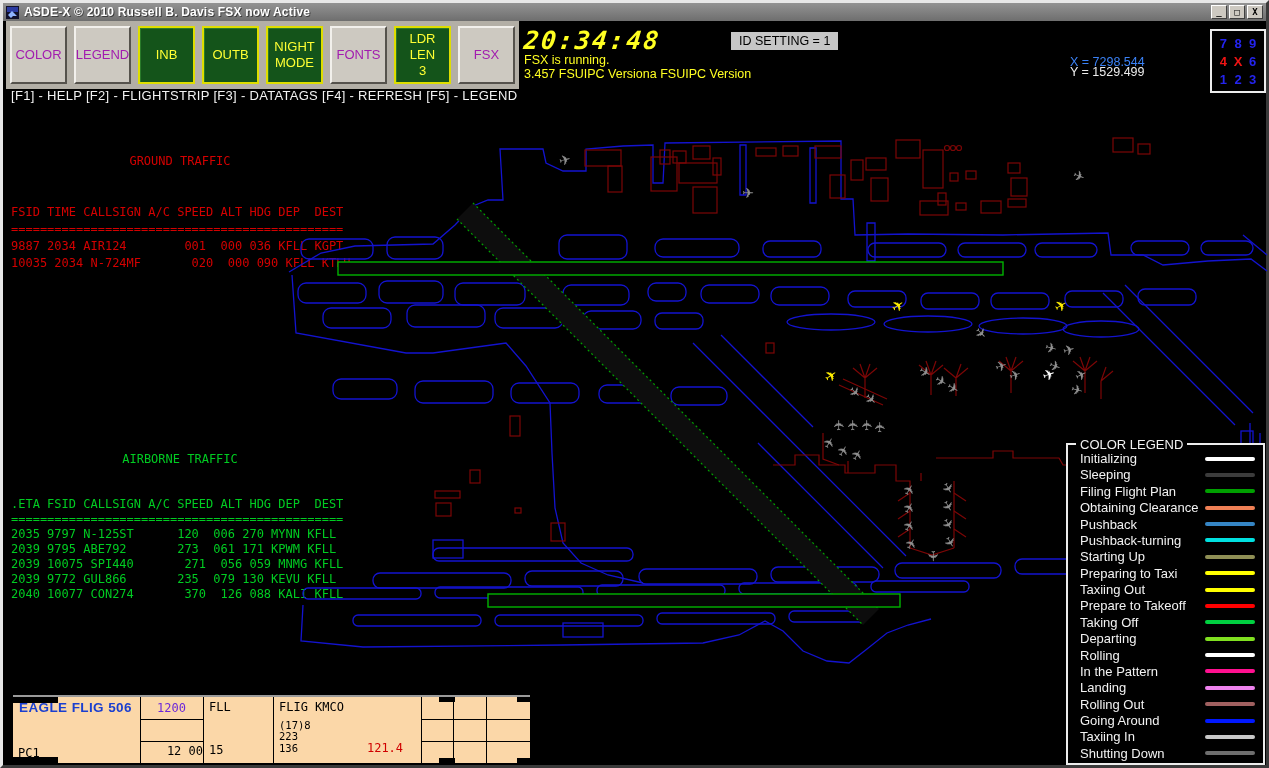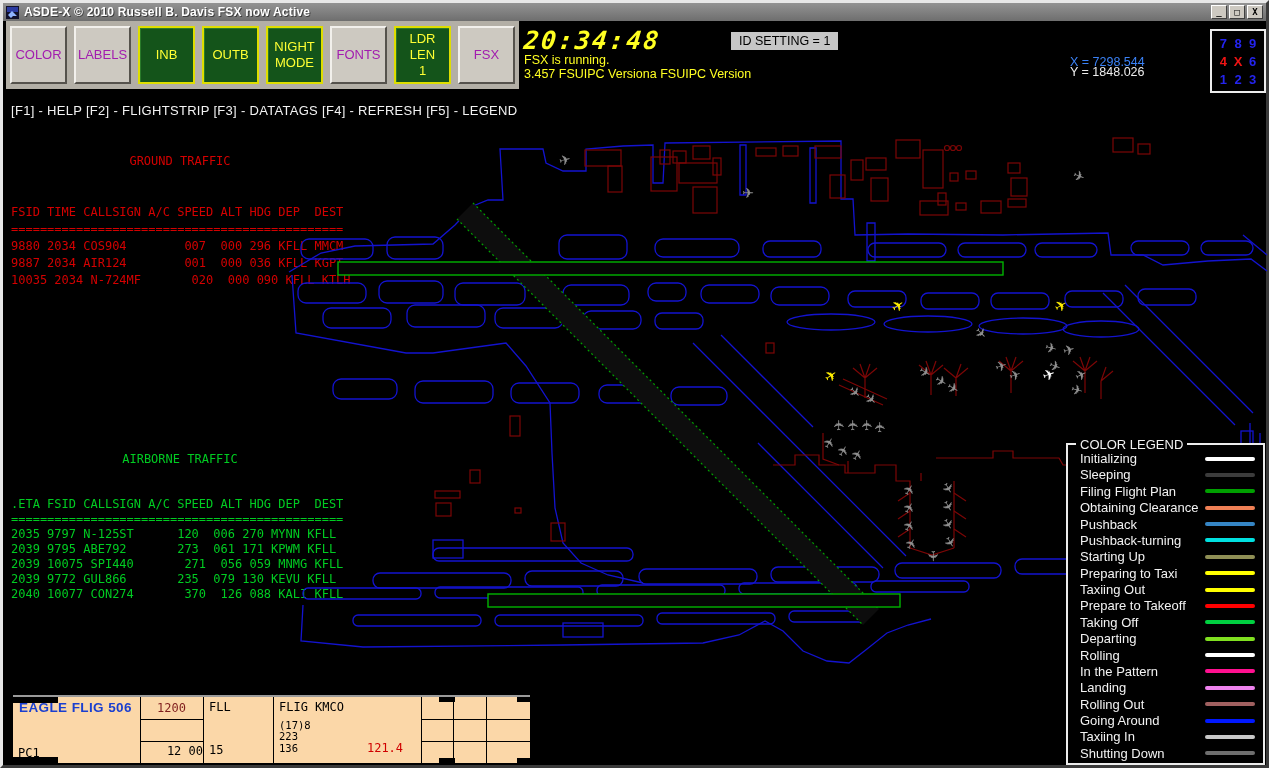--- a/index.html
+++ b/index.html
@@ -29,21 +29,21 @@
   .stat-line2{position:absolute;left:521px;top:64px;color:#ffff22;font:12.5px "Liberation Sans",sans-serif;}
   .id-setting{position:absolute;left:728px;top:29px;background:#c6c6c6;color:#000;
     font:12.5px "Liberation Sans",sans-serif;padding:2px 8px;}
   .coord-x{position:absolute;left:1067px;top:52px;color:#3b82f6;font:12.5px "Liberation Sans",sans-serif;}
   .coord-y{position:absolute;left:1067px;top:62px;color:#ececec;font:12.5px "Liberation Sans",sans-serif;}
   .numpad{position:absolute;left:1207px;top:26px;width:56px;height:64px;border:2px solid #ececec;
     display:grid;grid-template-columns:repeat(3,1fr);grid-template-rows:repeat(3,1fr);padding:3px 4px;}
   .numpad .key{display:flex;align-items:center;justify-content:center;
     font:bold 13px "Liberation Sans",sans-serif;cursor:default;}
   
-  .fnbar{position:absolute;left:8px;top:100px;color:#f2f2f2;font:13px "Liberation Sans",sans-serif;letter-spacing:.3px;}
+  .fnbar{position:absolute;left:8px;top:85px;color:#f2f2f2;font:13px "Liberation Sans",sans-serif;letter-spacing:.3px;}
   
   .traffic{position:absolute;white-space:pre;font:12px "DejaVu Sans Mono",monospace;}
   .traffic .t-title{text-align:center;}
   #ground-panel{left:8px;top:116px;color:#d40000;line-height:17px;width:338px;}
   #airborne-panel{left:8px;top:419px;color:#00cc22;line-height:15px;width:338px;}
   
   .legend{position:absolute;left:1063px;top:440px;width:199px;height:322px;background:#000;
     border:2px solid #ececec;z-index:5;}
   .legend-title{position:absolute;left:8px;top:-8px;background:#000;padding:0 4px;
     color:#f2f2f2;font:13px "Liberation Sans",sans-serif;}
@@ -53,21 +53,21 @@
   .legend-label{color:#f2f2f2;font:13px "Liberation Sans",sans-serif;white-space:nowrap;}
   .legend-bar{width:50px;height:4px;border-radius:2px;flex:0 0 auto;}
   
   .strip{position:absolute;left:10px;top:692px;width:517px;height:68px;background:#fbd7a8;
     border-top:2px solid #9a9a9a;z-index:5;}
   .strip .vline{position:absolute;top:0;bottom:0;width:1px;background:#000;}
   .strip .hline{position:absolute;height:1px;background:#000;}
   .notch{position:absolute;background:#000;}
   .s-callsign{position:absolute;left:6px;top:3px;color:#1a3fd0;font:bold 13.5px "Liberation Sans",sans-serif;letter-spacing:.4px;}
   .s-pos{position:absolute;left:5px;bottom:3px;color:#000;font:12px "DejaVu Sans Mono",monospace;}
-  .s-sq{position:absolute;left:127px;width:63px;top:4px;text-align:center;color:#7f1d1d;font:12px "DejaVu Sans Mono",monospace;}
+  .s-sq{position:absolute;left:127px;width:63px;top:4px;text-align:center;color:#6d28d9;font:12px "DejaVu Sans Mono",monospace;}
   .s-sq2{position:absolute;left:127px;width:63px;top:47px;text-align:right;color:#000;font:12px "DejaVu Sans Mono",monospace;}
   .s-fix{position:absolute;left:196px;top:3px;color:#000;font:12px "DejaVu Sans Mono",monospace;}
   .s-rwy{position:absolute;left:196px;top:46px;color:#000;font:12px "DejaVu Sans Mono",monospace;}
   .s-route{position:absolute;left:266px;top:3px;color:#000;font:12px "DejaVu Sans Mono",monospace;}
   .s-alt{position:absolute;left:266px;top:22px;color:#000;font:10.5px "DejaVu Sans Mono",monospace;}
   .s-hdg{position:absolute;left:266px;top:33px;color:#000;font:10.5px "DejaVu Sans Mono",monospace;}
   .s-spd{position:absolute;left:266px;top:45px;color:#000;font:10.5px "DejaVu Sans Mono",monospace;}
   .s-freq{position:absolute;left:340px;top:44px;width:64px;text-align:center;color:#d00000;font:12px "DejaVu Sans Mono",monospace;}
   
   #map{position:absolute;left:0;top:104px;z-index:1;}
@@ -86,38 +86,38 @@
     <span class="title-text">ASDE-X © 2010 Russell B. Davis  FSX now Active</span>
     <span class="win-controls">
       <span class="win-btn">_</span>
       <span class="win-btn">□</span>
       <span class="win-btn">X</span>
     </span>
   </div>
 
   <div class="toolbar-panel" id="toolbar">
       <div class="tb-btn">COLOR</div>
-      <div class="tb-btn">LABELS</div>
+      <div class="tb-btn">LEGEND</div>
       <div class="tb-btn active">INB</div>
       <div class="tb-btn active">OUTB</div>
       <div class="tb-btn active">NIGHT
 MODE</div>
       <div class="tb-btn">FONTS</div>
       <div class="tb-btn active">LDR
 LEN
-1</div>
+3</div>
       <div class="tb-btn">FSX</div>
     </div>
 
   <div class="clock">20:34:48</div>
   <div class="stat-line1">FSX is running.</div>
   <div class="stat-line2">3.457 FSUIPC Versiona FSUIPC Version</div>
   <div class="id-setting">ID SETTING = 1</div>
   <div class="coord-x">X = 7298.544</div>
-  <div class="coord-y">Y = 1848.026</div>
+  <div class="coord-y">Y = 1529.499</div>
   <div class="numpad" id="numpad">
       <div class="key" style="color: rgb(36, 36, 238);">7</div>
       <div class="key" style="color: rgb(36, 36, 238);">8</div>
       <div class="key" style="color: rgb(36, 36, 238);">9</div>
       <div class="key" style="color: rgb(238, 20, 20);">4</div>
       <div class="key" style="color: rgb(238, 20, 20);">X</div>
       <div class="key" style="color: rgb(36, 36, 238);">6</div>
       <div class="key" style="color: rgb(36, 36, 238);">1</div>
       <div class="key" style="color: rgb(36, 36, 238);">2</div>
       <div class="key" style="color: rgb(36, 36, 238);">3</div>
@@ -303,21 +303,21 @@
     <g font-family="DejaVu Sans" font-size="15" text-anchor="middle">
       <text fill="#ffee00" x="895" y="308" transform="rotate(-35 895 303)">✈</text>
       <text fill="#ffee00" x="1058" y="308" transform="rotate(-30 1058 303)">✈</text>
       <text fill="#ffee00" x="828" y="378" transform="rotate(-35 828 373)">✈</text>
       <text fill="#ffffff" x="1046" y="377" transform="rotate(-20 1046 372)">✈</text>
     </g>
   </svg>
 
   <div class="traffic" id="ground-panel" style="color: rgb(212, 0, 0);">
     <div class="t-title">GROUND TRAFFIC</div>
-  <div>FSID TIME CALLSIGN A/C SPEED ALT HDG DEP  DEST</div><div>==============================================</div><div>9880 2034 COS904        007  000 296 KFLL MMCM</div><div>9887 2034 AIR124        001  000 036 KFLL KGPT</div><div>10035 2034 N-724MF       020  000 090 KFLL KTLH</div></div>
+  <div>FSID TIME CALLSIGN A/C SPEED ALT HDG DEP  DEST</div><div>==============================================</div><div>9887 2034 AIR124        001  000 036 KFLL KGPT</div><div>10035 2034 N-724MF       020  000 090 KFLL KTLH</div></div>
 
   <div class="traffic" id="airborne-panel" style="color: rgb(0, 204, 34);">
     <div class="t-title">AIRBORNE TRAFFIC</div>
   <div>.ETA FSID CALLSIGN A/C SPEED ALT HDG DEP  DEST</div><div>==============================================</div><div>2035 9797 N-125ST      120  006 270 MYNN KFLL</div><div>2039 9795 ABE792       273  061 171 KPWM KFLL</div><div>2039 10075 SPI440       271  056 059 MNMG KFLL</div><div>2039 9772 GUL866       235  079 130 KEVU KFLL</div><div>2040 10077 CON274       370  126 088 KALI KFLL</div></div>
 
   <div class="legend">
     <div class="legend-title">COLOR LEGEND</div>
     <div class="legend-items" id="legend-items">
         <div class="legend-row">
           <span class="legend-label">Initializing</span>

